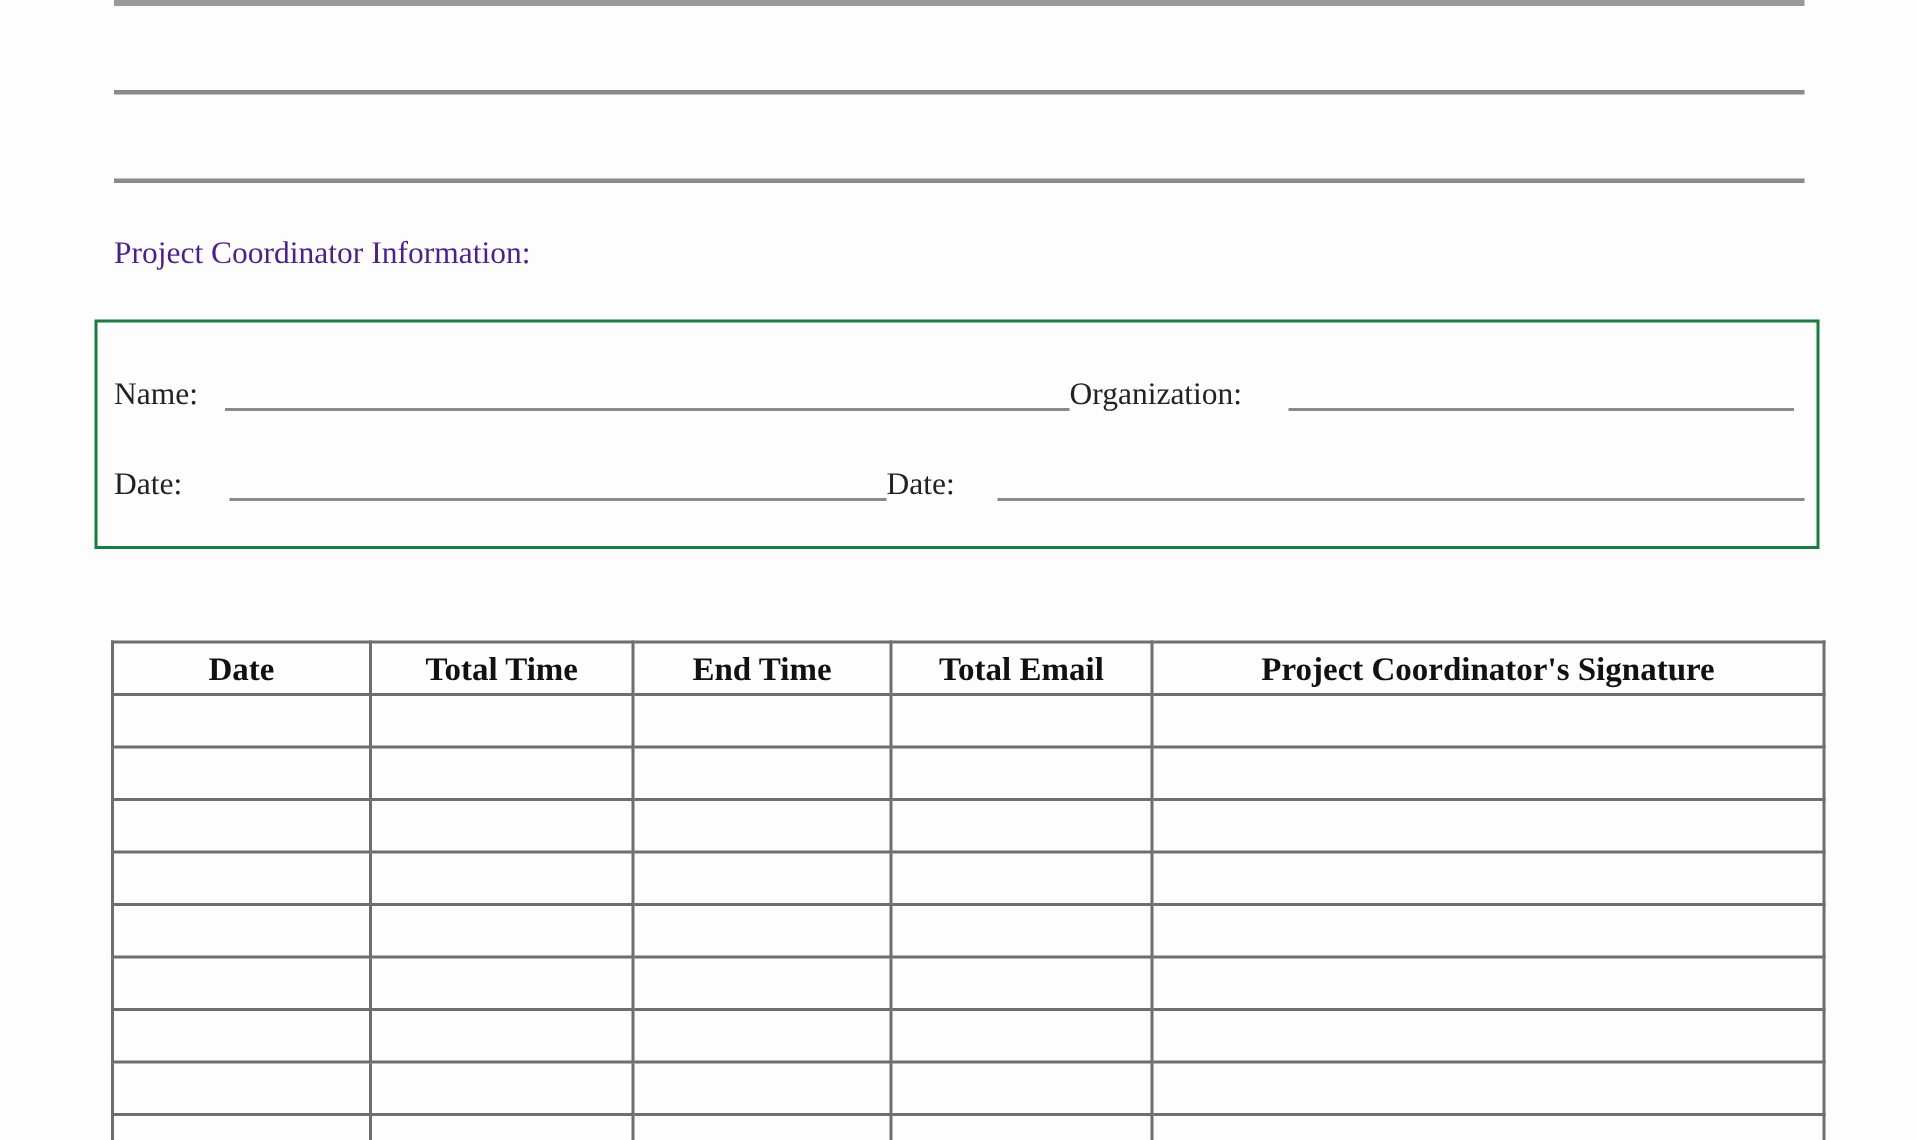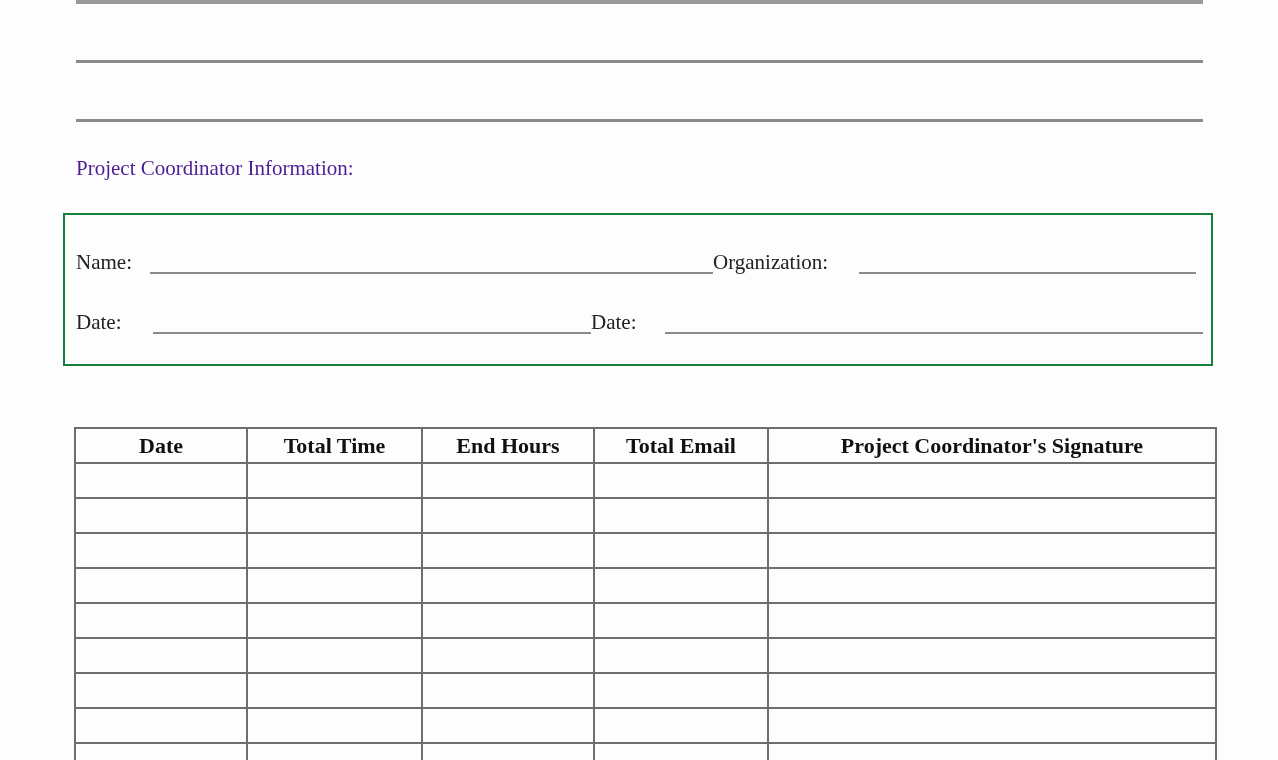--- a/index.html
+++ b/index.html
@@ -63,21 +63,21 @@
     <col style="width:172px">
       <col style="width:175px">
       <col style="width:172px">
       <col style="width:174px">
       <col style="width:448px">
   </colgroup>
   <thead>
     <tr>
       <th>Date</th>
       <th>Total Time</th>
-      <th>End Hours</th>
+      <th>End Time</th>
       <th>Total Email</th>
       <th>Project Coordinator's Signature</th>
     </tr>
   </thead>
   <tbody>
     <tr>
       <td></td>
       <td></td>
       <td></td>
       <td></td>

